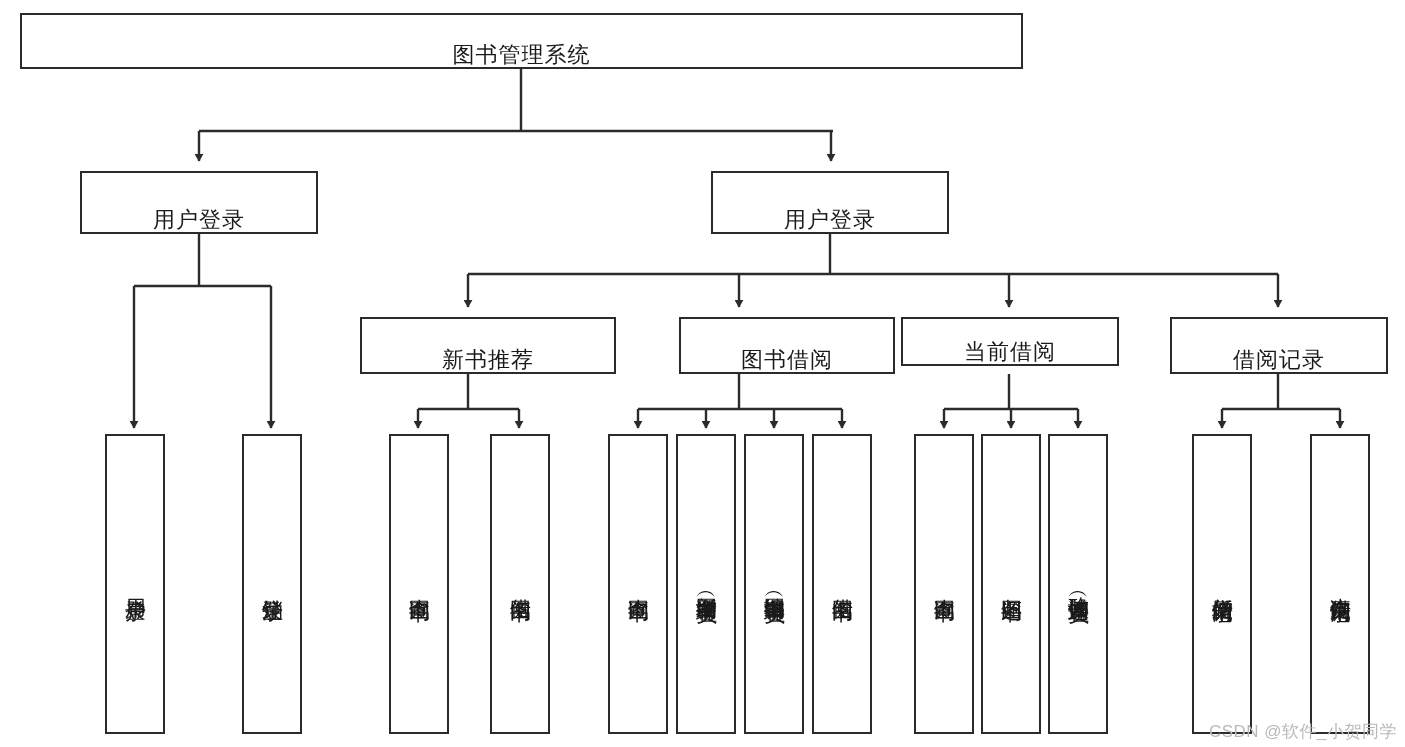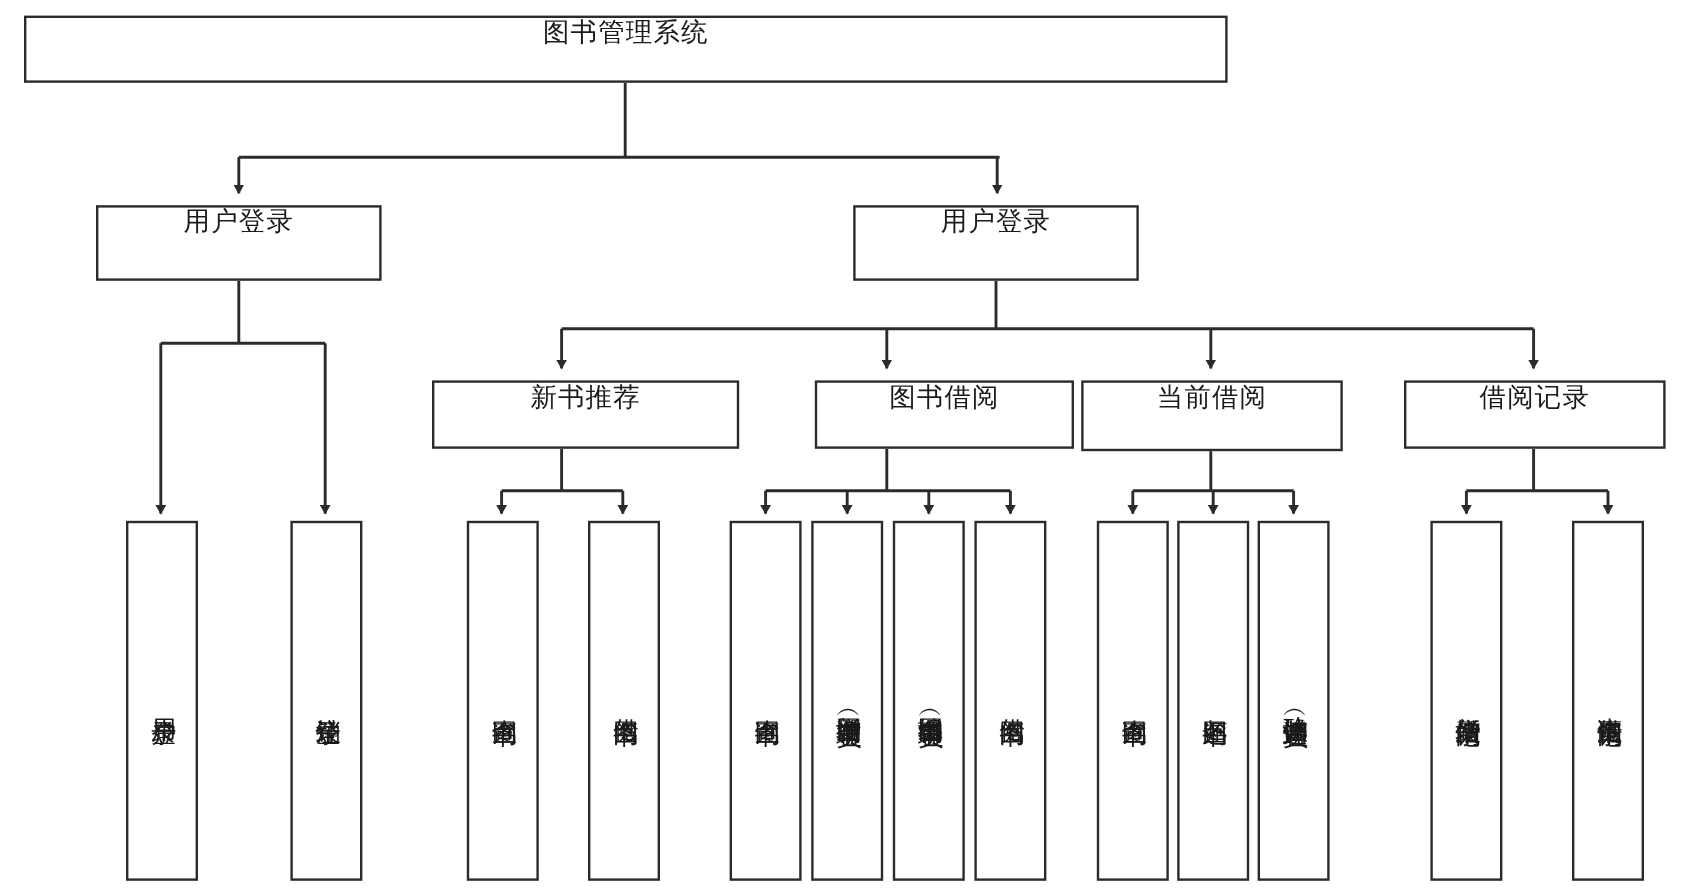--- a/index.html
+++ b/index.html
@@ -24,21 +24,21 @@
     top: 0;
     width: 1405px;
     height: 747px;
   }
   .node {
     position: absolute;
     box-sizing: border-box;
     border: 2px solid #2b2b2b;
     background: #ffffff;
     display: flex;
-    align-items: flex-start;
+    align-items: flex-end;
     justify-content: center;
     color: #1a1a1a;
   }
   .node.horizontal {
     font-size: 22px;
     letter-spacing: 1px;
     line-height: 1.1;
   }
   .node.vertical {
     writing-mode: vertical-rl;
@@ -133,21 +133,21 @@
   <div class="node horizontal" style="left:711px; top:171px; width:238px; height:63px;">
     <span>用户登录</span>
   </div>
 
   <div class="node horizontal" style="left:360px; top:317px; width:256px; height:57px;">
     <span>新书推荐</span>
   </div>
   <div class="node horizontal" style="left:632px; top:317px; width:216px; height:57px;margin-left:47px;">
     <span>图书借阅</span>
   </div>
-  <div class="node horizontal" style="left:901px; top:317px; width:218px; height:59px;">
+  <div class="node horizontal" style="left:901px; top:317px; width:218px; height:49px;">
     <span>当前借阅</span>
   </div>
   <div class="node horizontal" style="left:1170px; top:317px; width:218px; height:57px;">
     <span>借阅记录</span>
   </div>
 
   <div class="node vertical" style="left:105px; top:434px; width:60px; height:300px;">
     <span class="vlabel">用户登录</span>
   </div>
   <div class="node vertical" style="left:242px; top:434px; width:60px; height:300px;">
@@ -184,13 +184,14 @@
     <span class="vlabel">确认归还（管理员）</span>
   </div>
 
   <div class="node vertical" style="left:1192px; top:434px; width:60px; height:300px;">
     <span class="vlabel">新增借阅记录</span>
   </div>
   <div class="node vertical" style="left:1310px; top:434px; width:60px; height:300px;">
     <span class="vlabel">查询借阅记录</span>
   </div>
 
+  <div id="watermark">CSDN @软件_小贺同学</div>
 </div>
 
 </body></html>

